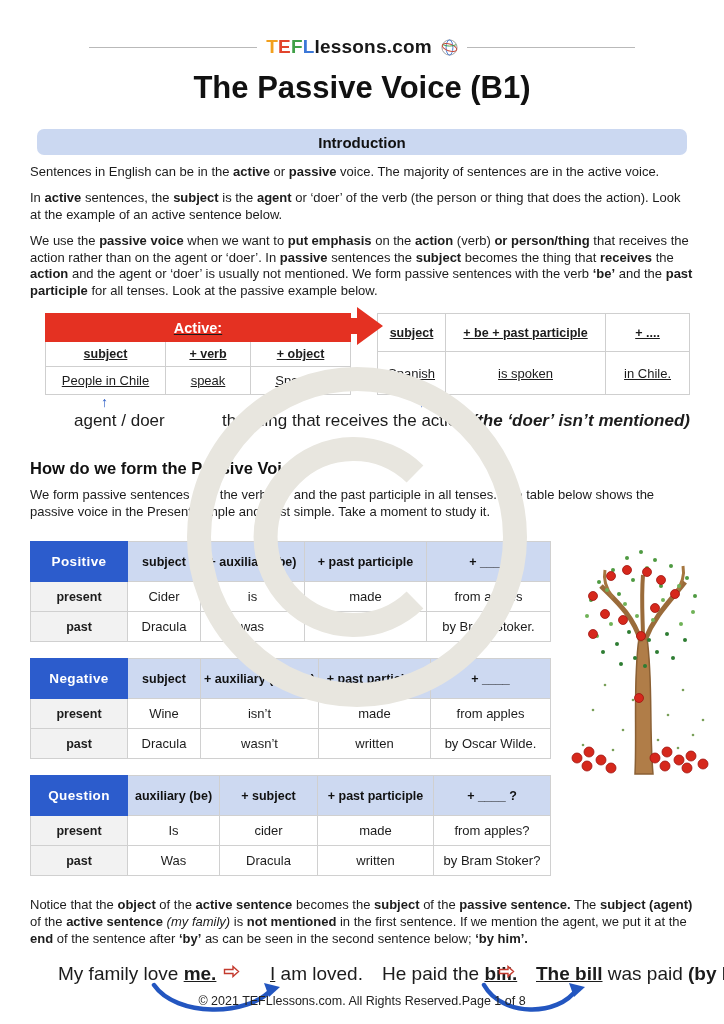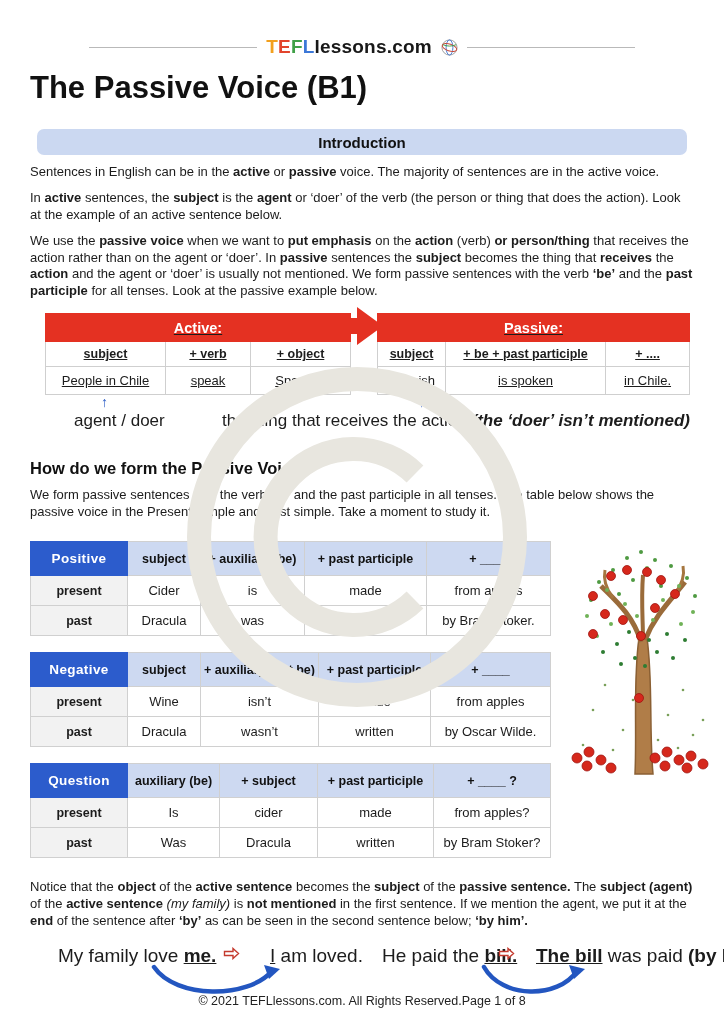--- a/index.html
+++ b/index.html
@@ -9,21 +9,21 @@
 
   
   .logo-row{display:flex;align-items:center;justify-content:center;gap:9px;padding-top:36px;}
   .rule{width:168px;height:1px;background:#b9b9b9;}
   .logo{font-size:19px;font-weight:700;letter-spacing:.2px;display:flex;align-items:center;}
   .lt-t{color:#f2a01e;} .lt-e{color:#e2452d;} .lt-f{color:#3fa047;} .lt-l{color:#3c78d8;}
   .logo-rest{color:#181818;}
   .globe{display:block;}
 
   
-  h1.title{margin:12px 0 0 0;text-align:left;font-size:31px;font-weight:700;color:#111;}
+  h1.title{margin:12px 0 0 0;text-align:center;font-size:31px;font-weight:700;color:#111;}
 
   
   .intro-bar{margin:23px 7px 0 7px;background:#cbd8f1;border-radius:7px;height:26px;
              display:flex;align-items:center;justify-content:center;font-size:15px;font-weight:700;color:#111;}
 
   
   .body-p{margin:9px 0 0 0;font-size:13px;line-height:1.3;}
   .b{font-weight:700;} .i{font-style:italic;} .u{text-decoration:underline;}
 
   
@@ -44,21 +44,21 @@
   .note{position:absolute;font-size:17px;color:#1c1c1c;}
   .n1{left:44px;top:16px;} .n2{right:4px;top:16px;white-space:nowrap;}
 
   
   h2.sec{margin:26px 0 0 0;font-size:16.5px;font-weight:700;color:#111;}
 
   
   .gwrap{margin-top:20px;}
   .gtable{border-collapse:collapse;table-layout:fixed;width:520px;margin-bottom:16px;}
   .gtable th,.gtable td{border:1px solid #d0d0d0;text-align:center;overflow:hidden;}
-  .gtable tr.hrow{height:34px;} .gtable tr.drow{height:30px;}
+  .gtable tr.hrow{height:40px;} .gtable tr.drow{height:30px;}
   .glabel{background:#2c5ccc;color:#ffffff;font-weight:700;font-size:13.5px;letter-spacing:.4px;border:1px solid #2c5ccc !important;}
   .ghead{background:#cdd9f1;font-weight:700;font-size:12.5px;color:#111;}
   .rowlabel{background:#f2f2f2;font-weight:700;font-size:12.5px;}
   .gtable td{background:#ffffff;font-size:13px;}
   .gt0 col:nth-child(1){width:97px;} .gt0 col:nth-child(2){width:73px;} .gt0 col:nth-child(3){width:104px;}
   .gt0 col:nth-child(4){width:122px;} .gt0 col:nth-child(5){width:124px;}
   .gt1 col:nth-child(1){width:97px;} .gt1 col:nth-child(2){width:73px;} .gt1 col:nth-child(3){width:118px;}
   .gt1 col:nth-child(4){width:112px;} .gt1 col:nth-child(5){width:120px;}
   .gt2 col:nth-child(1){width:97px;} .gt2 col:nth-child(2){width:92px;} .gt2 col:nth-child(3){width:98px;}
   .gt2 col:nth-child(4){width:116px;} .gt2 col:nth-child(5){width:117px;}
@@ -137,23 +137,20 @@
       </tbody>
         </table>
       <div class="ap-spacer"></div>
       <table class="ap-table t-passive">
         <colgroup>
             <col style="width:68px">
             <col style="width:160px">
             <col style="width:84px">
           </colgroup>
         <tbody>
-            <tr>
-              <th colspan="3" class="ap-title">Passive:</th>
-            </tr>
         <tr>
           <th class="ap-head">subject</th>
           <th class="ap-head">+ be + past participle</th>
           <th class="ap-head">+ ....</th>
         </tr>
         <tr>
           <td>Spanish</td>
           <td>is spoken</td>
           <td>in Chile.</td>
         </tr>

